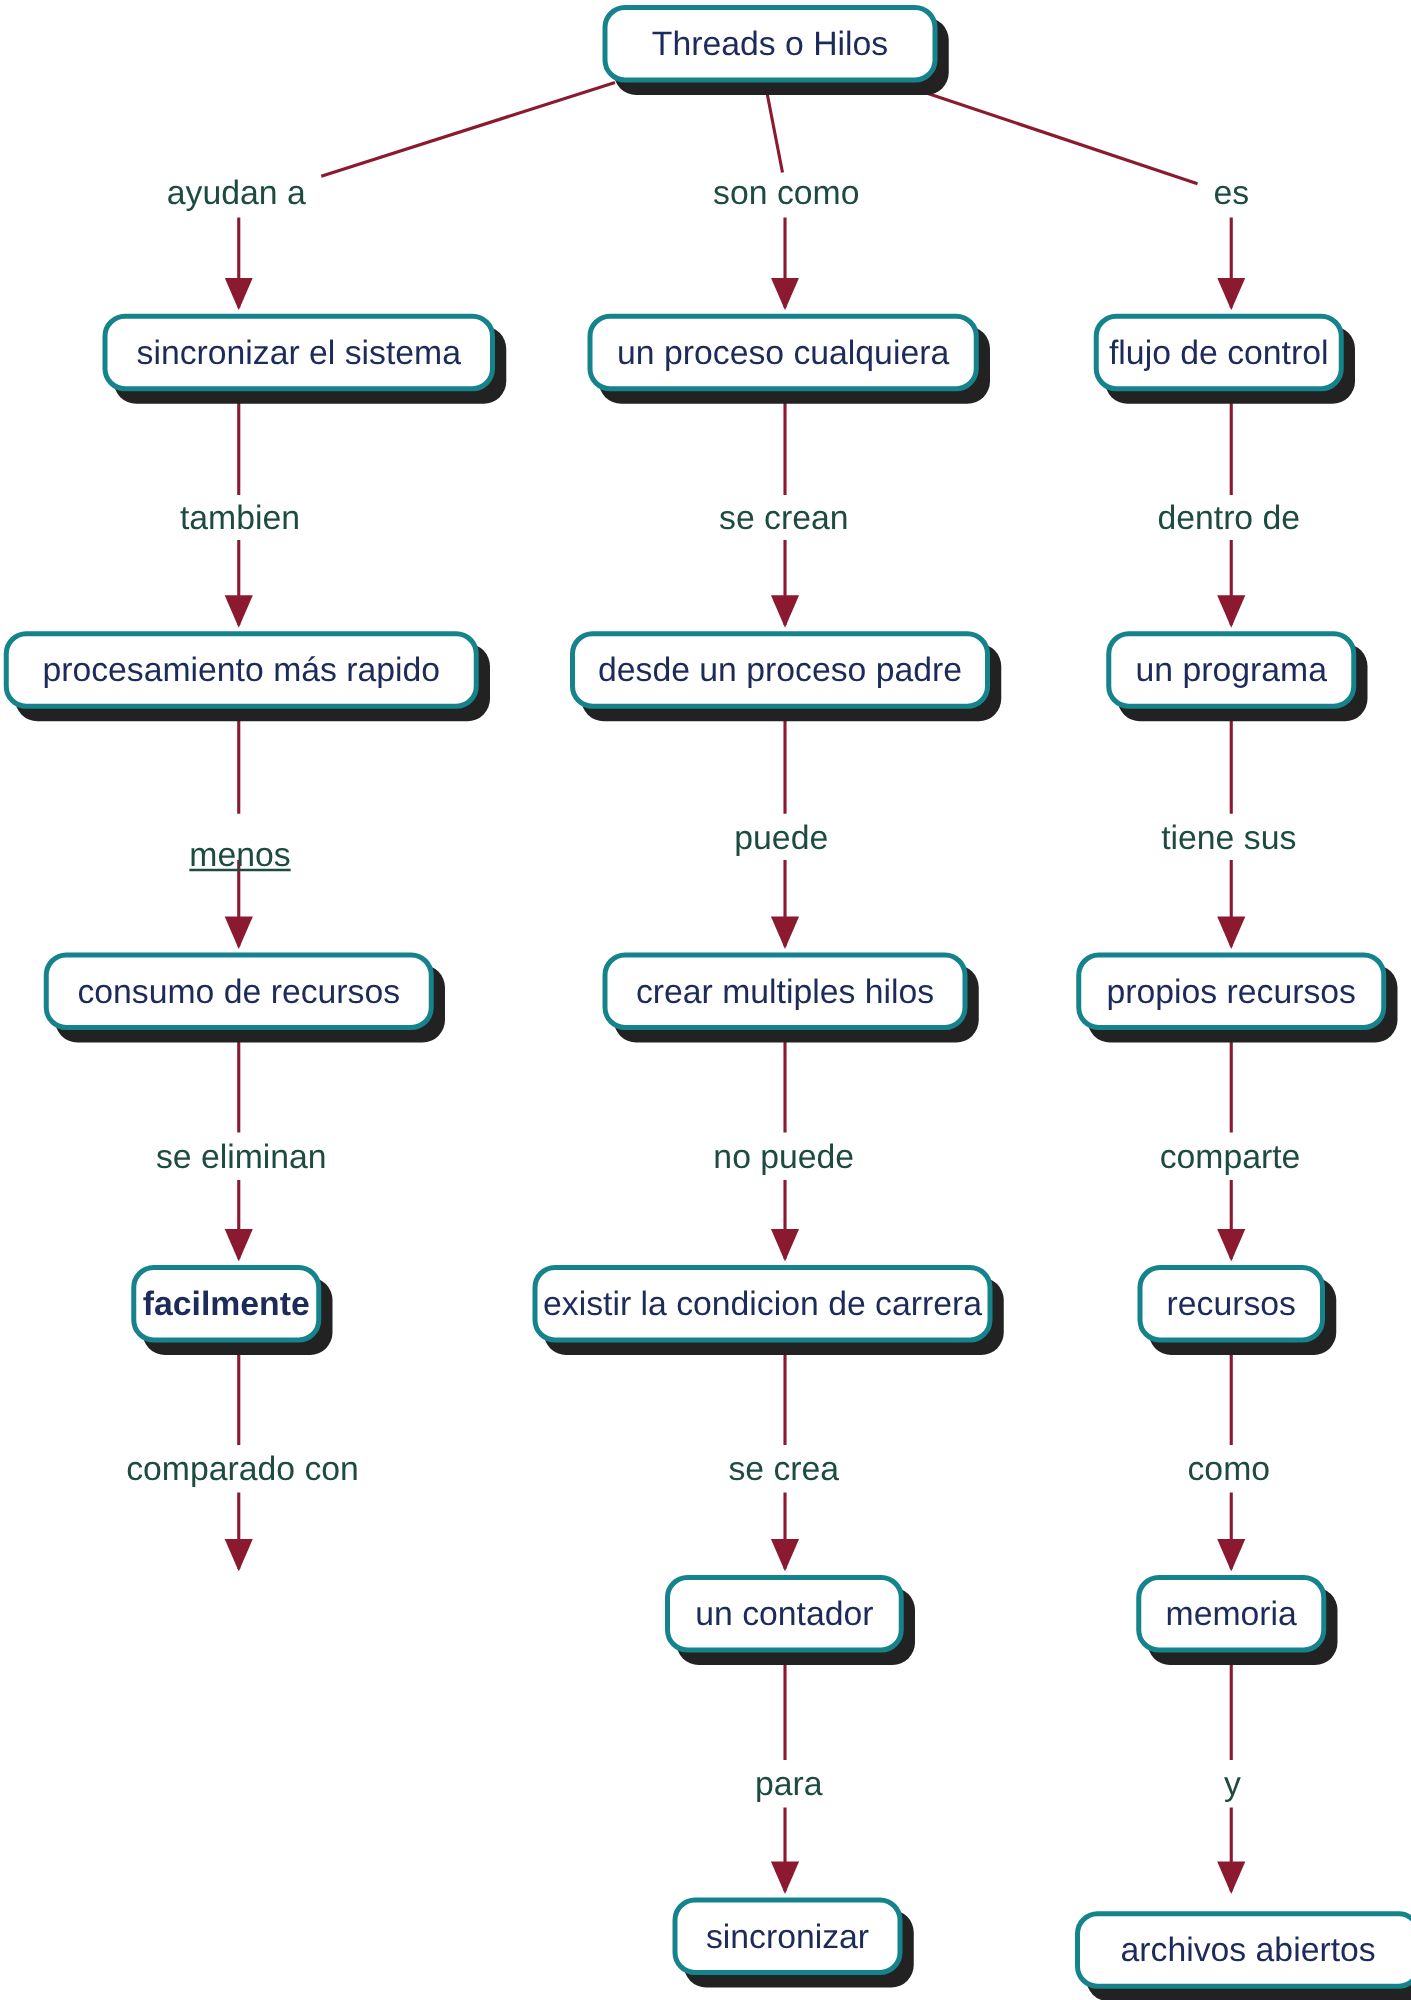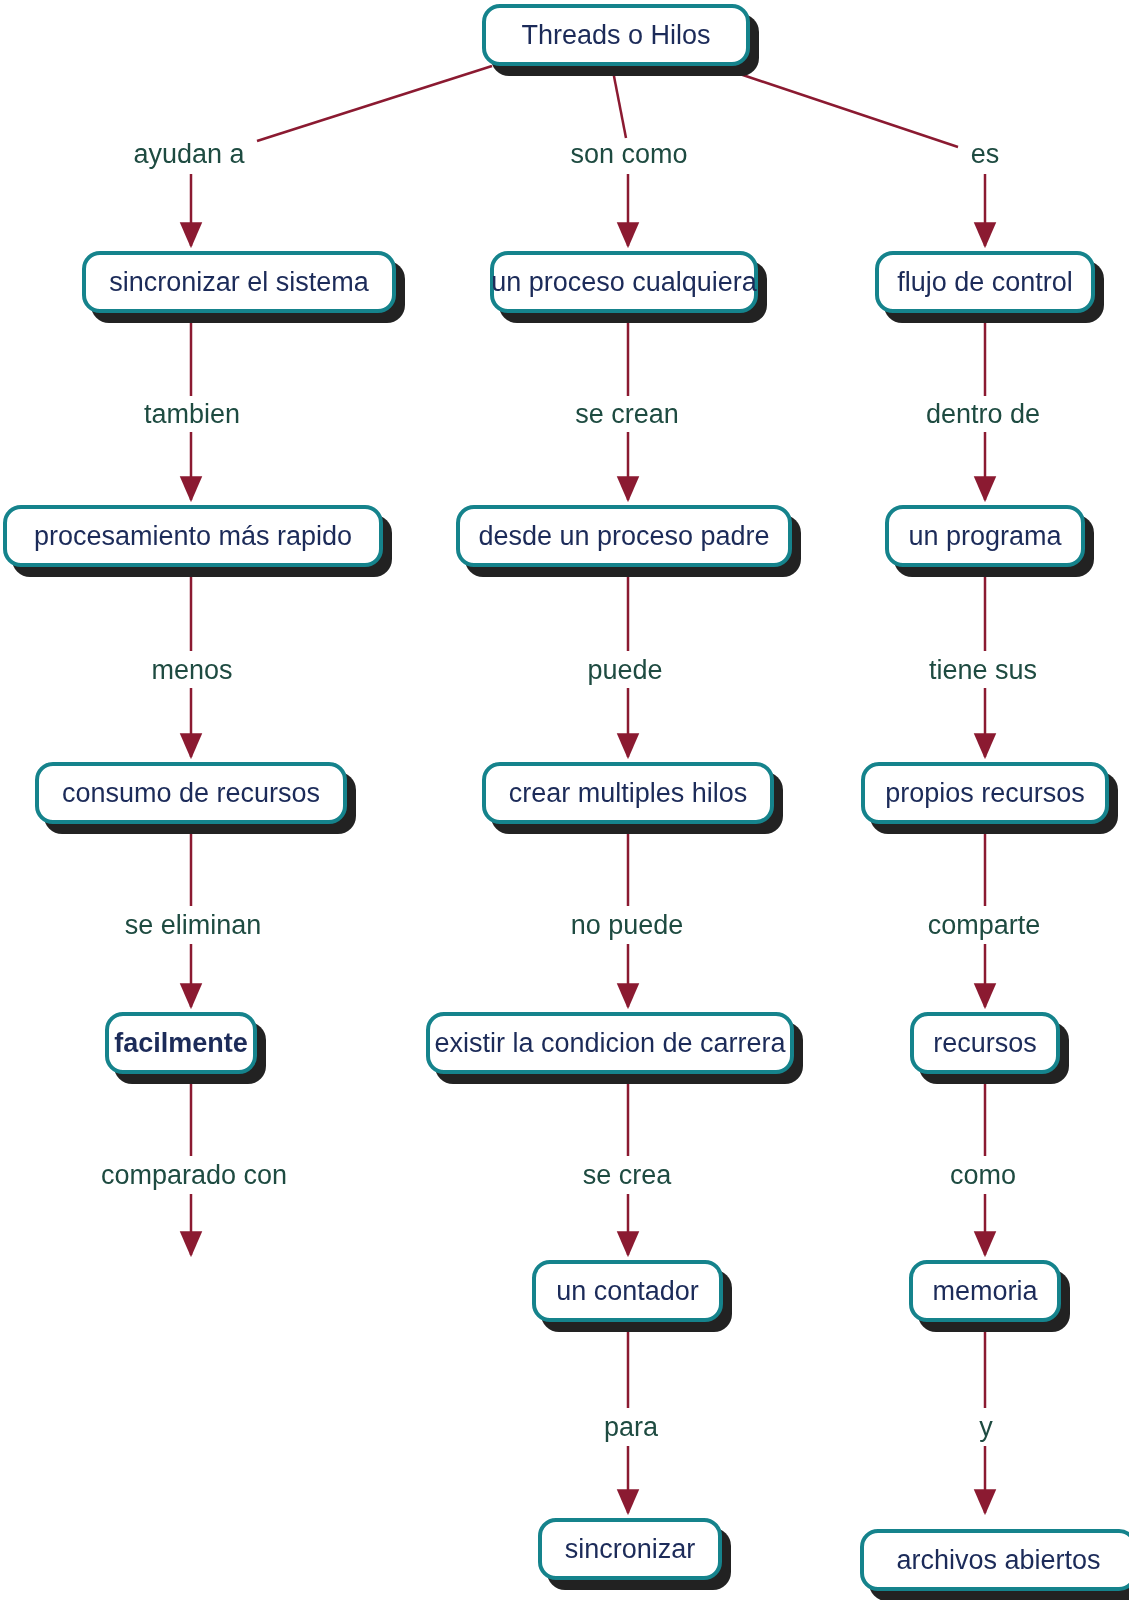--- a/index.html
+++ b/index.html
@@ -97,48 +97,48 @@
   </svg>
 
   <div class="concept-node" style="left:482px;top:4px;width:268px;">Threads o Hilos</div>
 
   <div class="link-label" style="left:189px;top:139px;">ayudan a</div>
   <div class="concept-node" style="left:34px;top:251px;width:314px;margin-left:48px;">sincronizar el sistema</div>
 
   <div class="link-label" style="left:192px;top:399px;">tambien</div>
   <div class="concept-node" style="left:3px;top:505px;width:380px;">procesamiento más rapido</div>
 
-  <div class="link-label" style="left:192px;top:655px;">menos</div>
+  <div class="link-label" style="left:192px;top:669px;text-decoration:underline;">menos</div>
   <div class="concept-node" style="left:35px;top:762px;width:312px;">consumo de recursos</div>
 
   <div class="link-label" style="left:193px;top:910px;">se eliminan</div>
   <div class="concept-node" style="left:105px;top:1012px;width:152px;font-weight:bold;">facilmente</div>
 
   <div class="link-label" style="left:194px;top:1160px;">comparado con</div>
 
   <div class="link-label" style="left:629px;top:139px;">son como</div>
-  <div class="concept-node" style="left:490px;top:251px;width:268px;">un proceso cualquiera</div>
+  <div class="concept-node" style="left:470px;top:251px;width:313px;">un proceso cualquiera</div>
 
   <div class="link-label" style="left:627px;top:399px;">se crean</div>
   <div class="concept-node" style="left:456px;top:505px;width:336px;">desde un proceso padre</div>
 
   <div class="link-label" style="left:625px;top:655px;">puede</div>
   <div class="concept-node" style="left:482px;top:762px;width:292px;">crear multiples hilos</div>
 
   <div class="link-label" style="left:627px;top:910px;">no puede</div>
   <div class="concept-node" style="left:426px;top:1012px;width:368px;">existir la condicion de carrera</div>
 
   <div class="link-label" style="left:627px;top:1160px;">se crea</div>
   <div class="concept-node" style="left:532px;top:1260px;width:191px;">un contador</div>
 
   <div class="link-label" style="left:631px;top:1412px;">para</div>
   <div class="concept-node" style="left:538px;top:1518px;width:184px;">sincronizar</div>
 
   <div class="link-label" style="left:985px;top:139px;text-align:right;">es</div>
-  <div class="concept-node" style="left:875px;top:251px;width:220px;">flujo de control</div>
+  <div class="concept-node" style="left:875px;top:251px;width:200px;">flujo de control</div>
 
   <div class="link-label" style="left:983px;top:399px;">dentro de</div>
   <div class="concept-node" style="left:885px;top:505px;width:200px;">un programa</div>
 
   <div class="link-label" style="left:983px;top:655px;">tiene sus</div>
   <div class="concept-node" style="left:861px;top:762px;width:248px;">propios recursos</div>
 
   <div class="link-label" style="left:984px;top:910px;">comparte</div>
   <div class="concept-node" style="left:910px;top:1012px;width:150px;">recursos</div>
 

